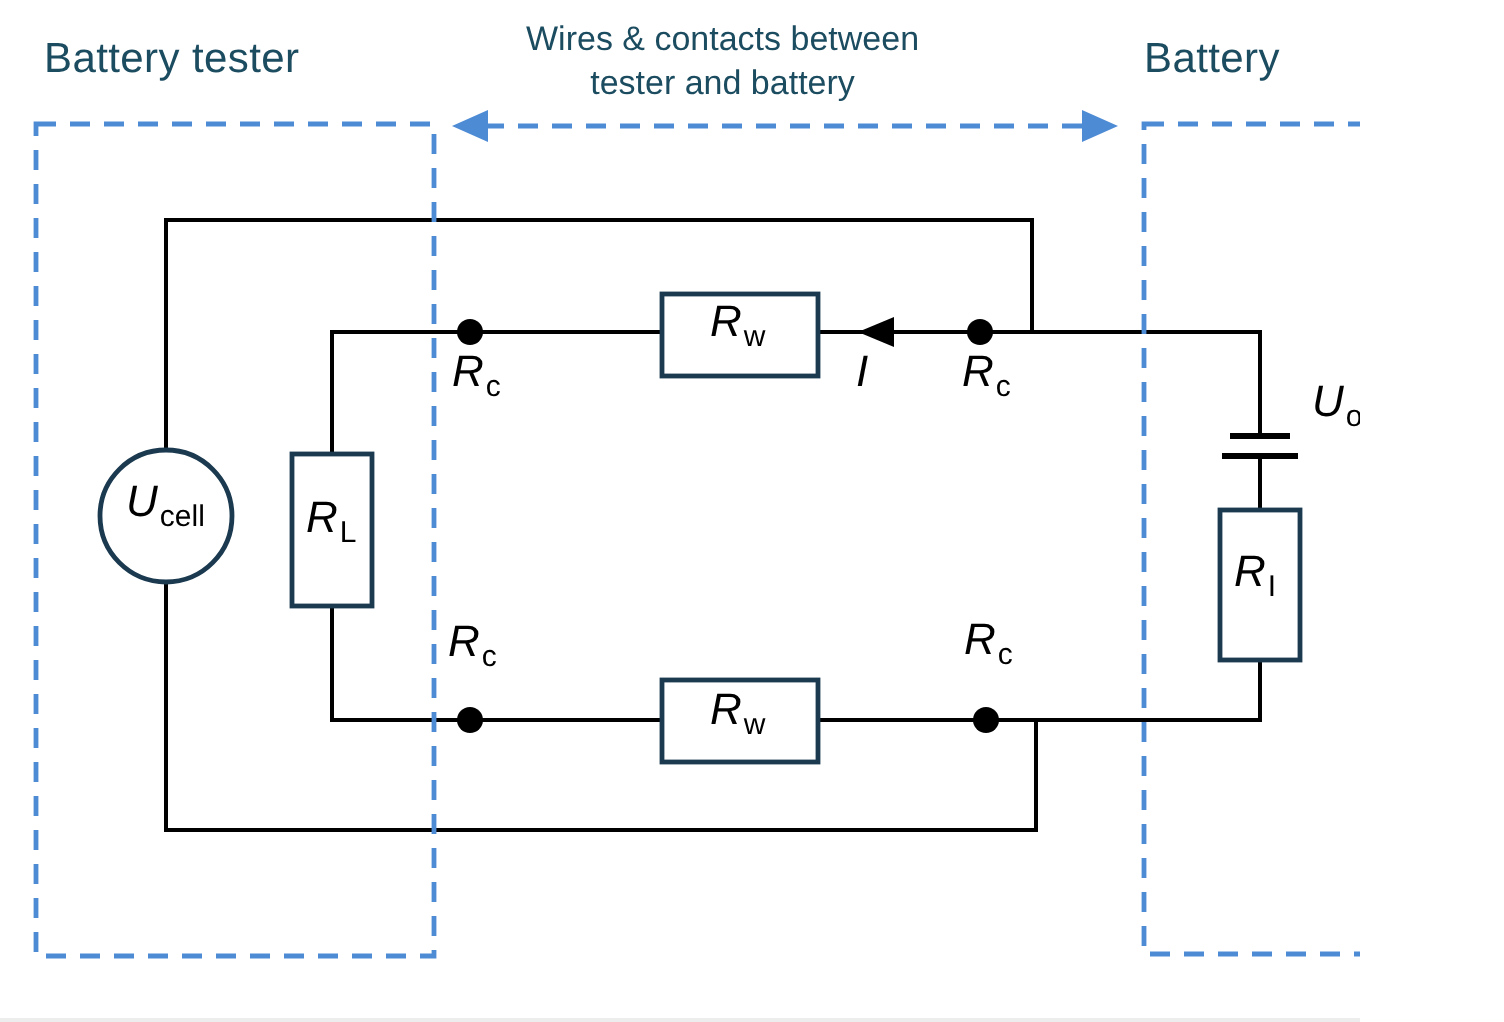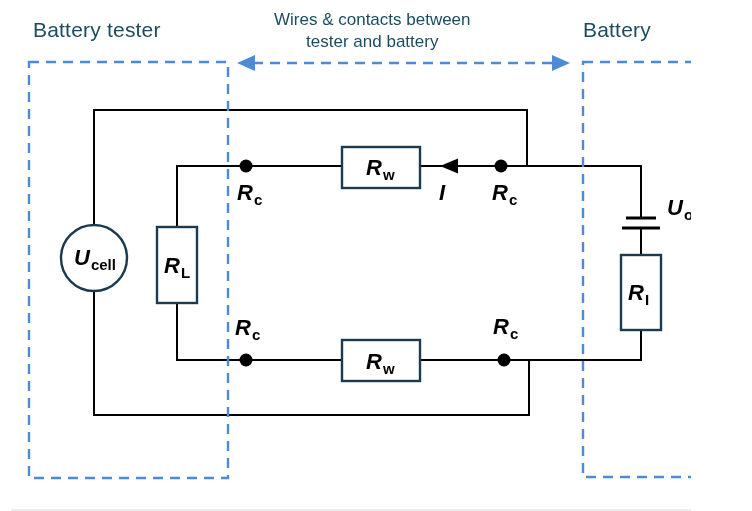--- a/index.html
+++ b/index.html
@@ -2,21 +2,20 @@
 <html style="--wire: #000000; --comp: #1b3a50; --blue: #4e8bd5; --teal: #1c4c60; --label: #000000; --bg: #ffffff;"><head>
 <meta charset="utf-8">
 <style>
   html,body{margin:0;padding:0;background:#fff;}
   #canvas{
     position:relative;
     width:680px;height:511px;
     background:var(--bg,#fff);
     font-family:"Liberation Sans",sans-serif;
     overflow:hidden;
-    margin-left:11px;
   }
   #circuit-svg{position:absolute;left:0;top:0;}
   .wire{stroke:var(--wire,#000);stroke-width:2;fill:none;}
   .plate{stroke:var(--wire,#000);stroke-width:3;fill:none;}
   .comp{stroke:var(--comp,#1b3a50);stroke-width:2.4;fill:#fff;}
   .dot{fill:var(--wire,#000);stroke:none;}
   .blackfill{fill:var(--wire,#000);stroke:none;}
   .dash{stroke:var(--blue,#4e8bd5);stroke-width:2.4;fill:none;stroke-dasharray:10 7;}
   .bluefill{fill:var(--blue,#4e8bd5);stroke:none;}
   .sec-title{
@@ -31,22 +30,21 @@
     font-size:17px;
     line-height:22px;
     color:var(--teal,#1c4c60);
     white-space:nowrap;
     text-align:center;
   }
   .lbl{
     position:absolute;
     color:var(--label,#000);
     white-space:nowrap;
-    line-height:32px;
-    font-weight:bold;
+    line-height:17px;
   }
   .lbl .base{font-style:italic;font-size:22px;}
   .lbl .sub{font-size:15px;position:relative;top:5px;margin-left:1px;}
   .bottom-hairline{
     position:absolute;left:0;right:0;bottom:0;height:2px;
     background:#ededed;
   }
 </style>
 </head>
 <body>

